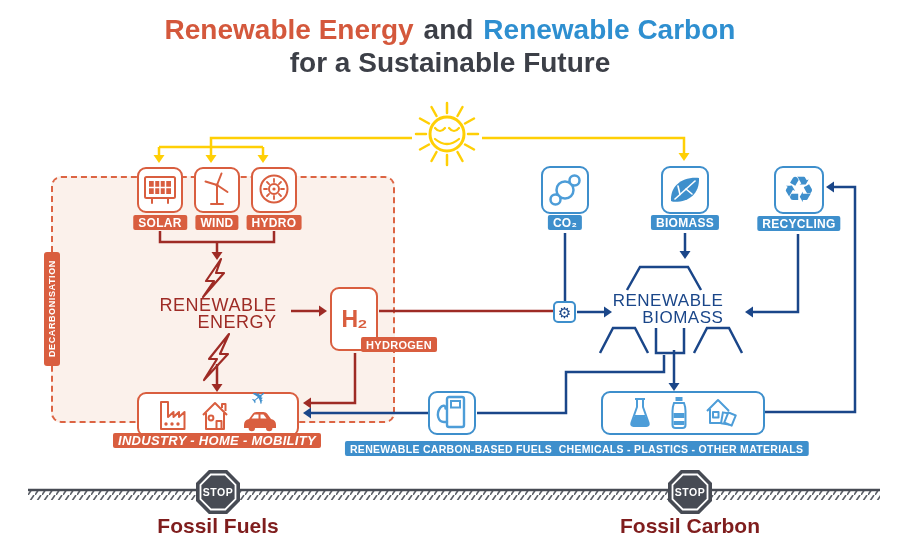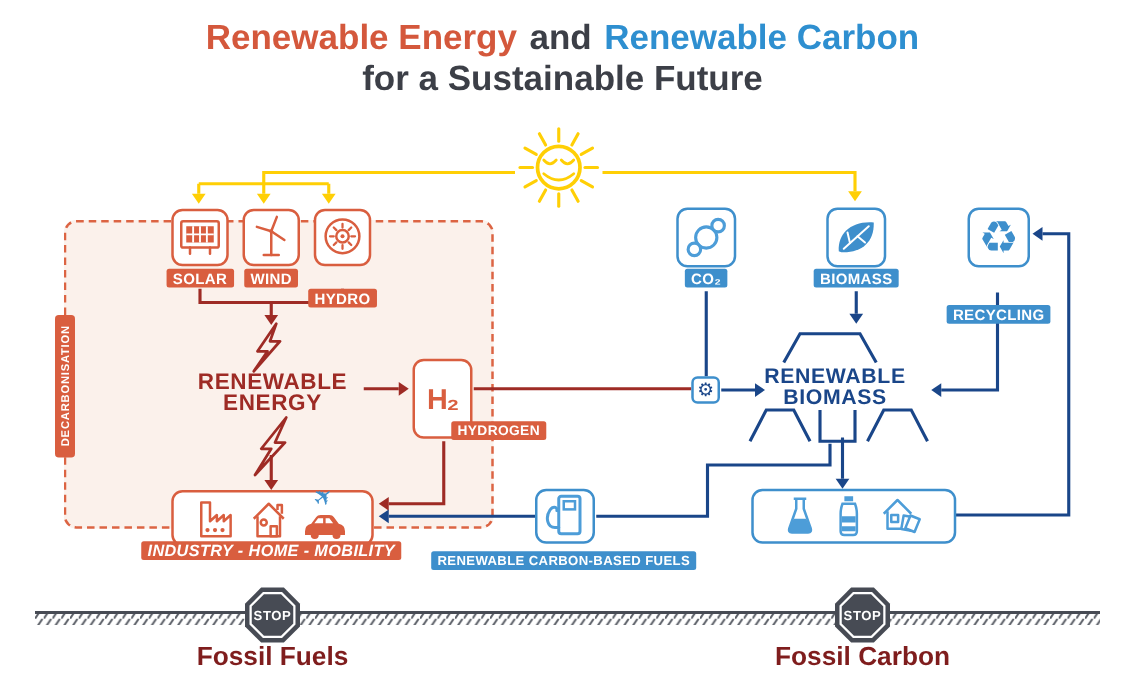--- a/index.html
+++ b/index.html
@@ -22,21 +22,21 @@
   .box{position:absolute;background:#fff;border:2.5px solid #D95E3F;border-radius:9px;z-index:3;
        box-sizing:border-box;display:flex;align-items:center;justify-content:center;}
   .box.blue{border-color:#3E8FCC;}
   
   .tag{position:absolute;transform:translateX(-50%);background:#D95E3F;color:#fff;font-weight:bold;
        font-size:12px;line-height:10px;padding:2.5px 5px;border-radius:2px;white-space:nowrap;
        letter-spacing:.3px;z-index:4;}
   .tag.blue{background:#3E8FCC;}
   .tag.wide{font-size:10.5px;}
   
-  .nodetext{position:absolute;transform:translateX(-50%);text-align:center;font-weight:bold;
+  .nodetext{position:absolute;transform:translateX(-50%);text-align:right;font-weight:normal;
        font-size:18px;line-height:17px;letter-spacing:.5px;z-index:4;white-space:nowrap;}
   .nodetext.red{color:#9E2B25;} .nodetext.navy{color:#1A4689;}
   
   .glyph{position:absolute;z-index:4;text-align:center;}
   #h2-sym{font-size:23px;font-weight:bold;color:#D95E3F;letter-spacing:-1px;}
   #gear-glyph{font-size:15px;line-height:15px;color:#1A4689;}
   #recycle-glyph{font-size:36px;line-height:36px;color:#3E8FCC;}
   #plane-glyph{left:251px;top:386px;font-size:19px;color:#3E8FCC;transform:rotate(-38deg);z-index:4;}
   
   .fossil{position:absolute;transform:translateX(-50%);font-size:21px;font-weight:bold;color:#7f1d1d;z-index:4;white-space:nowrap;}
@@ -200,21 +200,21 @@
           <line x1="27" y1="19" x2="30" y2="19"></line>
         <line x1="15.1" y1="14.1" x2="13" y2="12"></line>
           <line x1="24.9" y1="23.9" x2="27" y2="26"></line>
         <line x1="15.1" y1="23.9" x2="13" y2="26"></line>
           <line x1="24.9" y1="14.1" x2="27" y2="12"></line>
       </g>
     </svg>
   </div>
   <div class="tag" style="left:160px;top:215px;">SOLAR</div>
   <div class="tag" style="left:217px;top:215px;">WIND</div>
-  <div class="tag" style="left:274px;top:231px;">HYDRO</div>
+  <div class="tag" style="left:274px;top:215px;">HYDRO</div>
 
   <div class="nodetext red" style="left:218px;top:297px;">
     <div>RENEWABLE</div>
     <div>ENERGY</div>
   </div>
 
   <div class="box" style="left:330px;top:287px;width:48px;height:64px;">
     <div id="h2-sym">H₂</div>
   </div>
   <div class="tag" style="left:355px;top:337px;font-size:11px;margin-left:44px;">HYDROGEN</div>
@@ -260,21 +260,21 @@
         <path d="M15,24.5 L13,16"></path>
         <path d="M21,19 L27,24"></path>
       </g>
     </svg>
   </div>
   <div class="box blue" style="left:774px;top:166px;width:50px;height:48px;">
     <div class="glyph" id="recycle-glyph" style="position:static;">♻</div>
   </div>
   <div class="tag blue" style="left:565px;top:215px;">CO₂</div>
   <div class="tag blue" style="left:685px;top:215px;">BIOMASS</div>
-  <div class="tag blue" style="left:799px;top:216px;margin-top:28px;">RECYCLING</div>
+  <div class="tag blue" style="left:799px;top:216px;">RECYCLING</div>
 
   <div class="box blue" style="left:553px;top:301px;width:23px;height:22px;border-width:2px;border-radius:5px;">
     <div class="glyph" id="gear-glyph" style="position:static;">⚙</div>
   </div>
 
   <div class="nodetext navy" style="left:668px;top:292px;font-size:17px;">
     <div>RENEWABLE</div>
     <div>BIOMASS</div>
   </div>
 
@@ -301,17 +301,18 @@
     <svg width="34" height="34" viewBox="0 0 34 34">
       <g fill="none" stroke="#4D9DD8" stroke-width="2" stroke-linejoin="round">
         <path d="M2,15 L13,4 L24,15"></path>
         <path d="M5,13 V27 H17"></path>
         <rect x="8" y="16" width="5.5" height="5.5"></rect>
         <rect x="17" y="17" width="8" height="11" transform="rotate(10 21 22)" fill="#fff"></rect>
         <rect x="21" y="17.5" width="8" height="11" transform="rotate(22 25 23)" fill="#fff"></rect>
       </g>
     </svg>
   </div>
+  <div class="tag blue wide" style="left:681px;top:441px;">CHEMICALS - PLASTICS - OTHER MATERIALS</div>
 
   <div class="fossil" style="left:218px;top:514px;">Fossil Fuels</div>
   <div class="fossil" style="left:690px;top:514px;">Fossil Carbon</div>
 
 </div>
 
 </body></html>

